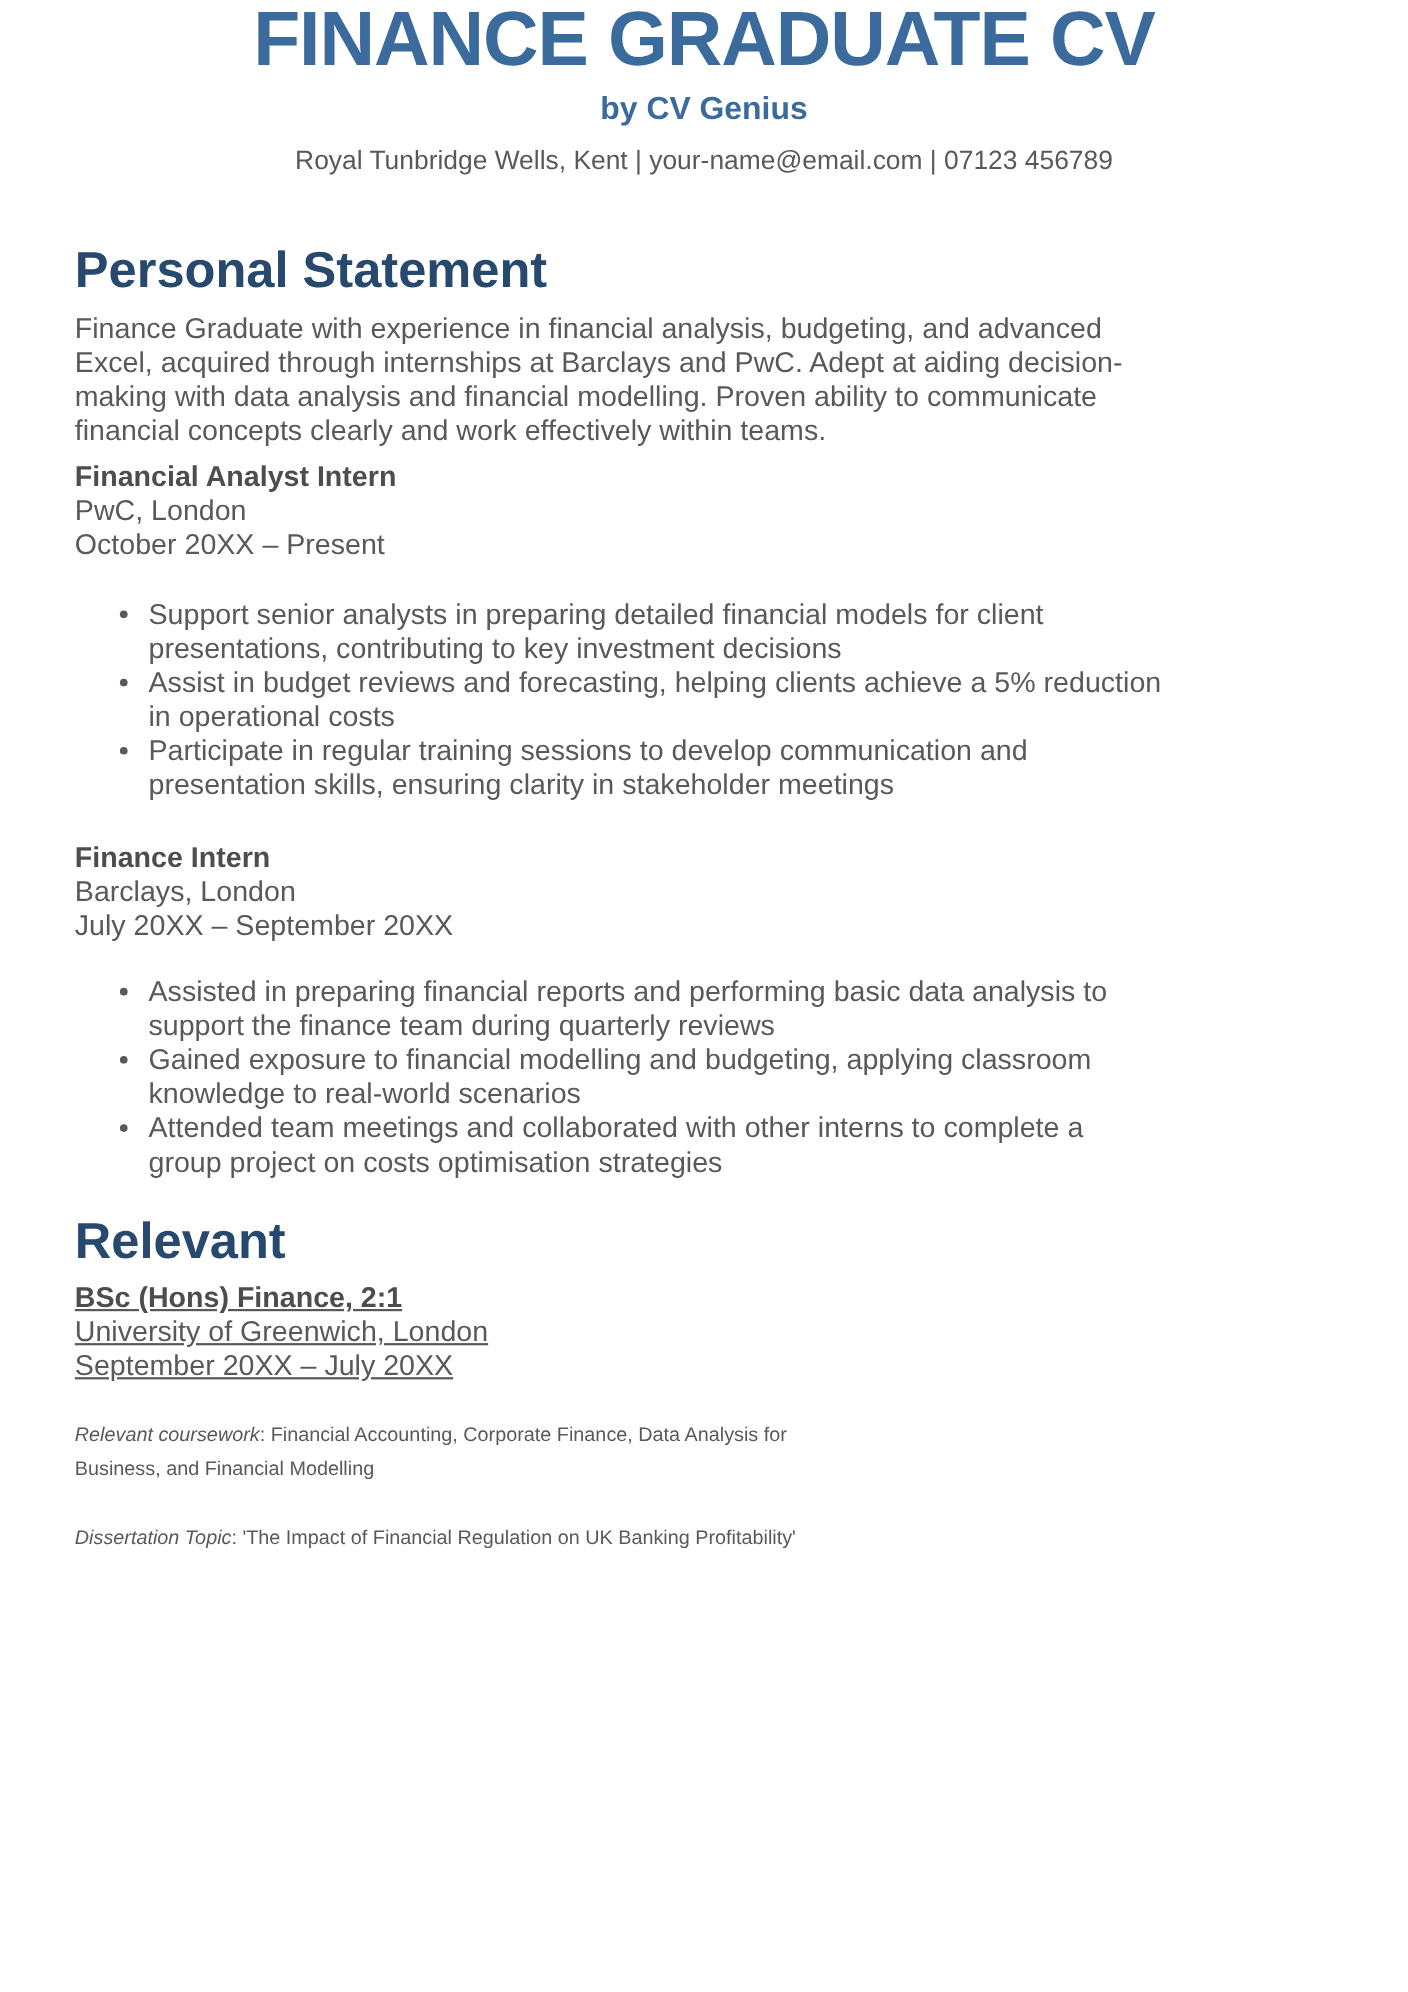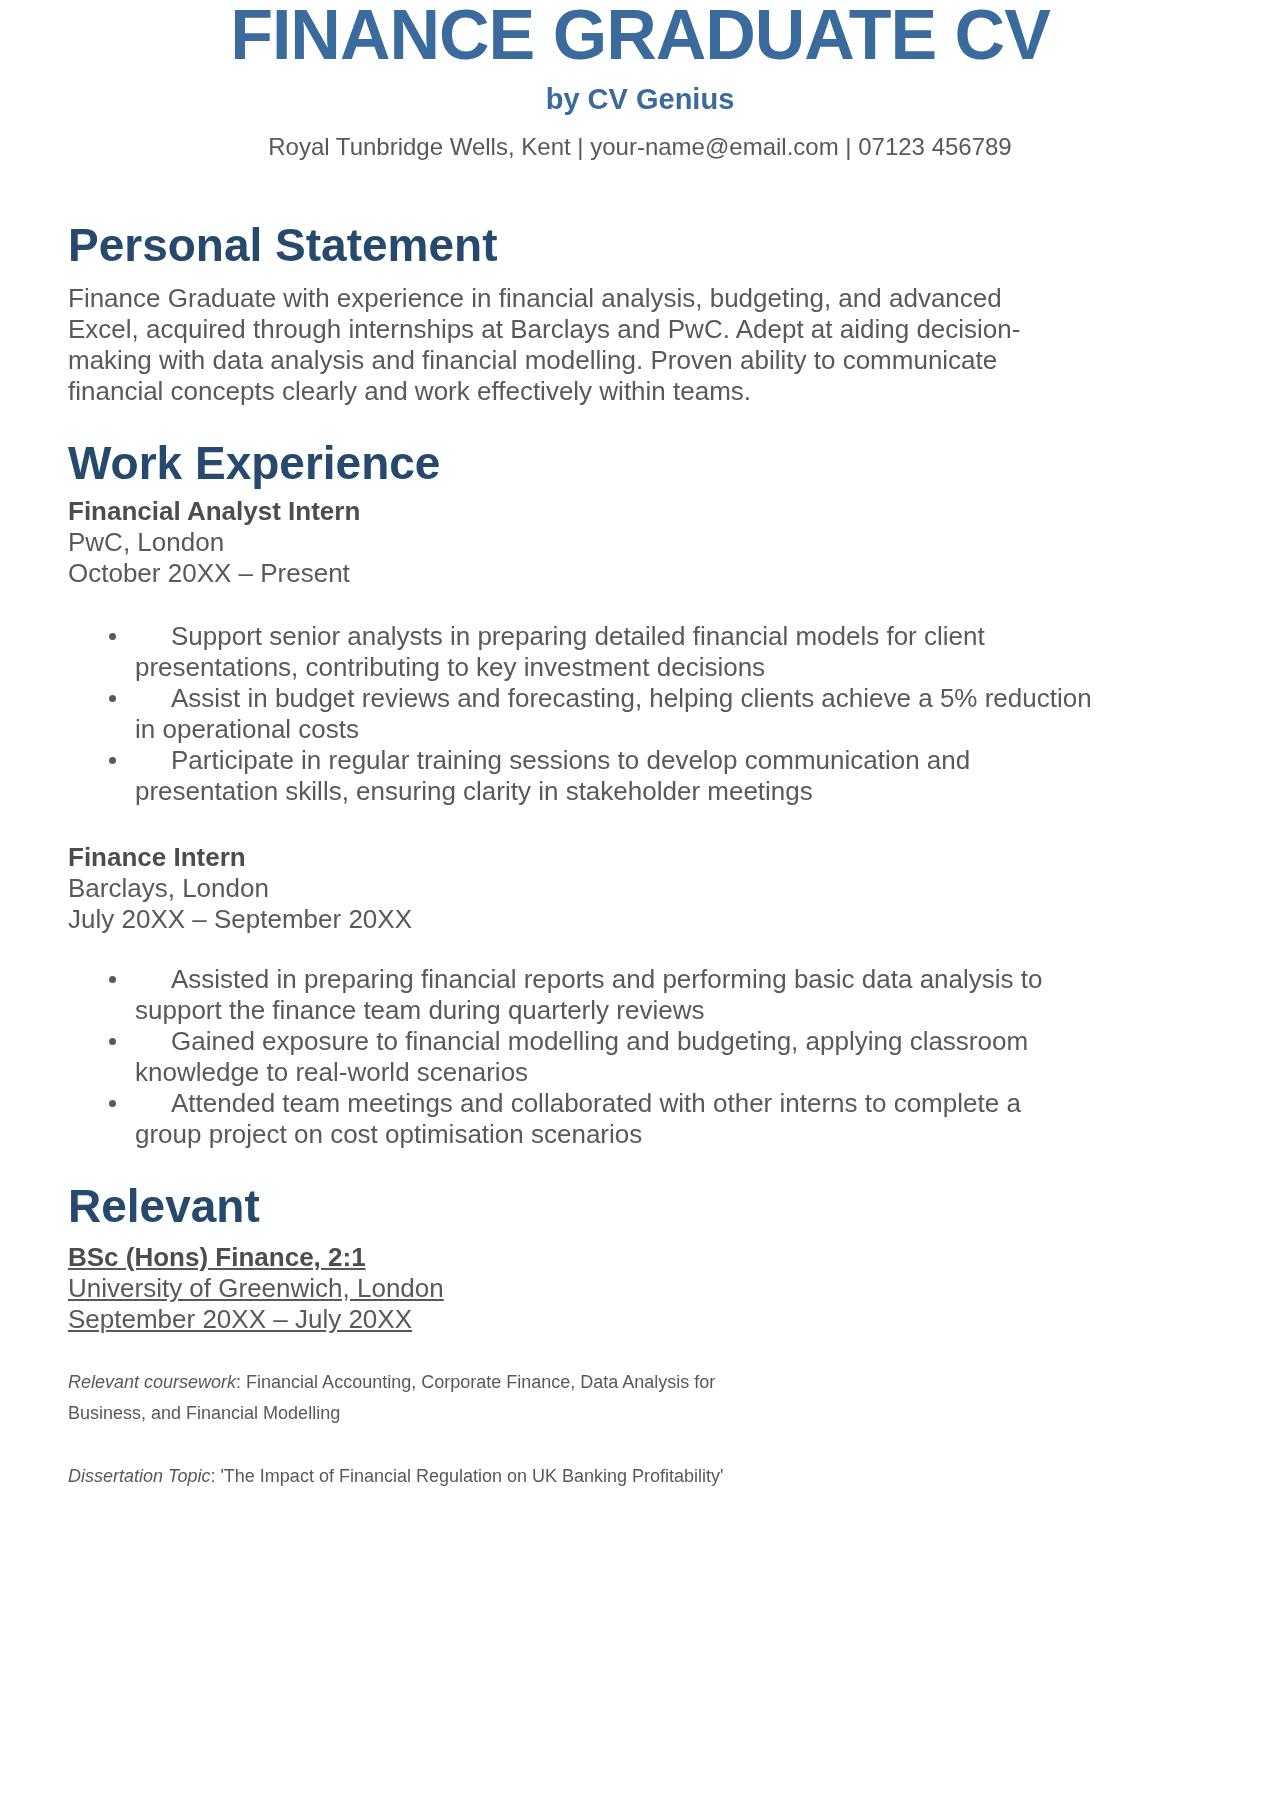--- a/index.html
+++ b/index.html
@@ -81,21 +81,21 @@
     color:var(--body-gray);
   }
   ul.bullet-list li::before{
     content:"";
     position:absolute;
     left:41px;top:12px;
     width:7px;height:7px;
     border-radius:50%;
     background:var(--body-gray);
   }
-  ul.bullet-list li .li-text{white-space:pre-line;margin-left:36px;}
+  ul.bullet-list li .li-text{white-space:pre-line;}
   .job-block-2{margin-top:35px;}
   .edu-block{margin-top:14px;text-decoration:underline;}
   .detail-para{
     margin-top:32px;
     font-size:18px;
     line-height:31px;
     color:var(--body-gray);
     white-space:pre-line;
   }
   .detail-para .lead-italic{font-style:italic;}
@@ -108,21 +108,20 @@
   <h1 class="doc-title">FINANCE GRADUATE CV</h1>
   <div class="byline">by CV Genius</div>
   <div class="contact">Royal Tunbridge Wells, Kent | your-name@email.com | 07123 456789</div>
 
   <h2 class="section-heading ps-heading">Personal Statement</h2>
   <div class="body-text ps-text">Finance Graduate with experience in financial analysis, budgeting, and advanced
 Excel, acquired through internships at Barclays and PwC. Adept at aiding decision-
 making with data analysis and financial modelling. Proven ability to communicate
 financial concepts clearly and work effectively within teams.</div>
 
-  <h2 class="section-heading we-heading">Work Experience</h2>
 
   <div class="job-block">
     <div class="job-title">Financial Analyst Intern</div>
     <div class="job-line">PwC, London</div>
     <div class="job-line">October 20XX – Present</div>
   </div>
 
   <ul class="bullet-list">
       <li><span class="li-text">Support senior analysts in preparing detailed financial models for client
 presentations, contributing to key investment decisions</span></li>
@@ -137,21 +136,21 @@
     <div class="job-line">Barclays, London</div>
     <div class="job-line">July 20XX – September 20XX</div>
   </div>
 
   <ul class="bullet-list second">
       <li><span class="li-text">Assisted in preparing financial reports and performing basic data analysis to
 support the finance team during quarterly reviews</span></li>
       <li><span class="li-text">Gained exposure to financial modelling and budgeting, applying classroom
 knowledge to real-world scenarios</span></li>
       <li><span class="li-text">Attended team meetings and collaborated with other interns to complete a
-group project on cost optimisation scenarios</span></li>
+group project on costs optimisation strategies</span></li>
     </ul>
 
   <h2 class="section-heading edu-heading">Relevant</h2>
 
   <div class="job-block edu-block">
     <div class="job-title">BSc (Hons) Finance, 2:1</div>
     <div class="job-line">University of Greenwich, London</div>
     <div class="job-line">September 20XX – July 20XX</div>
   </div>
 

